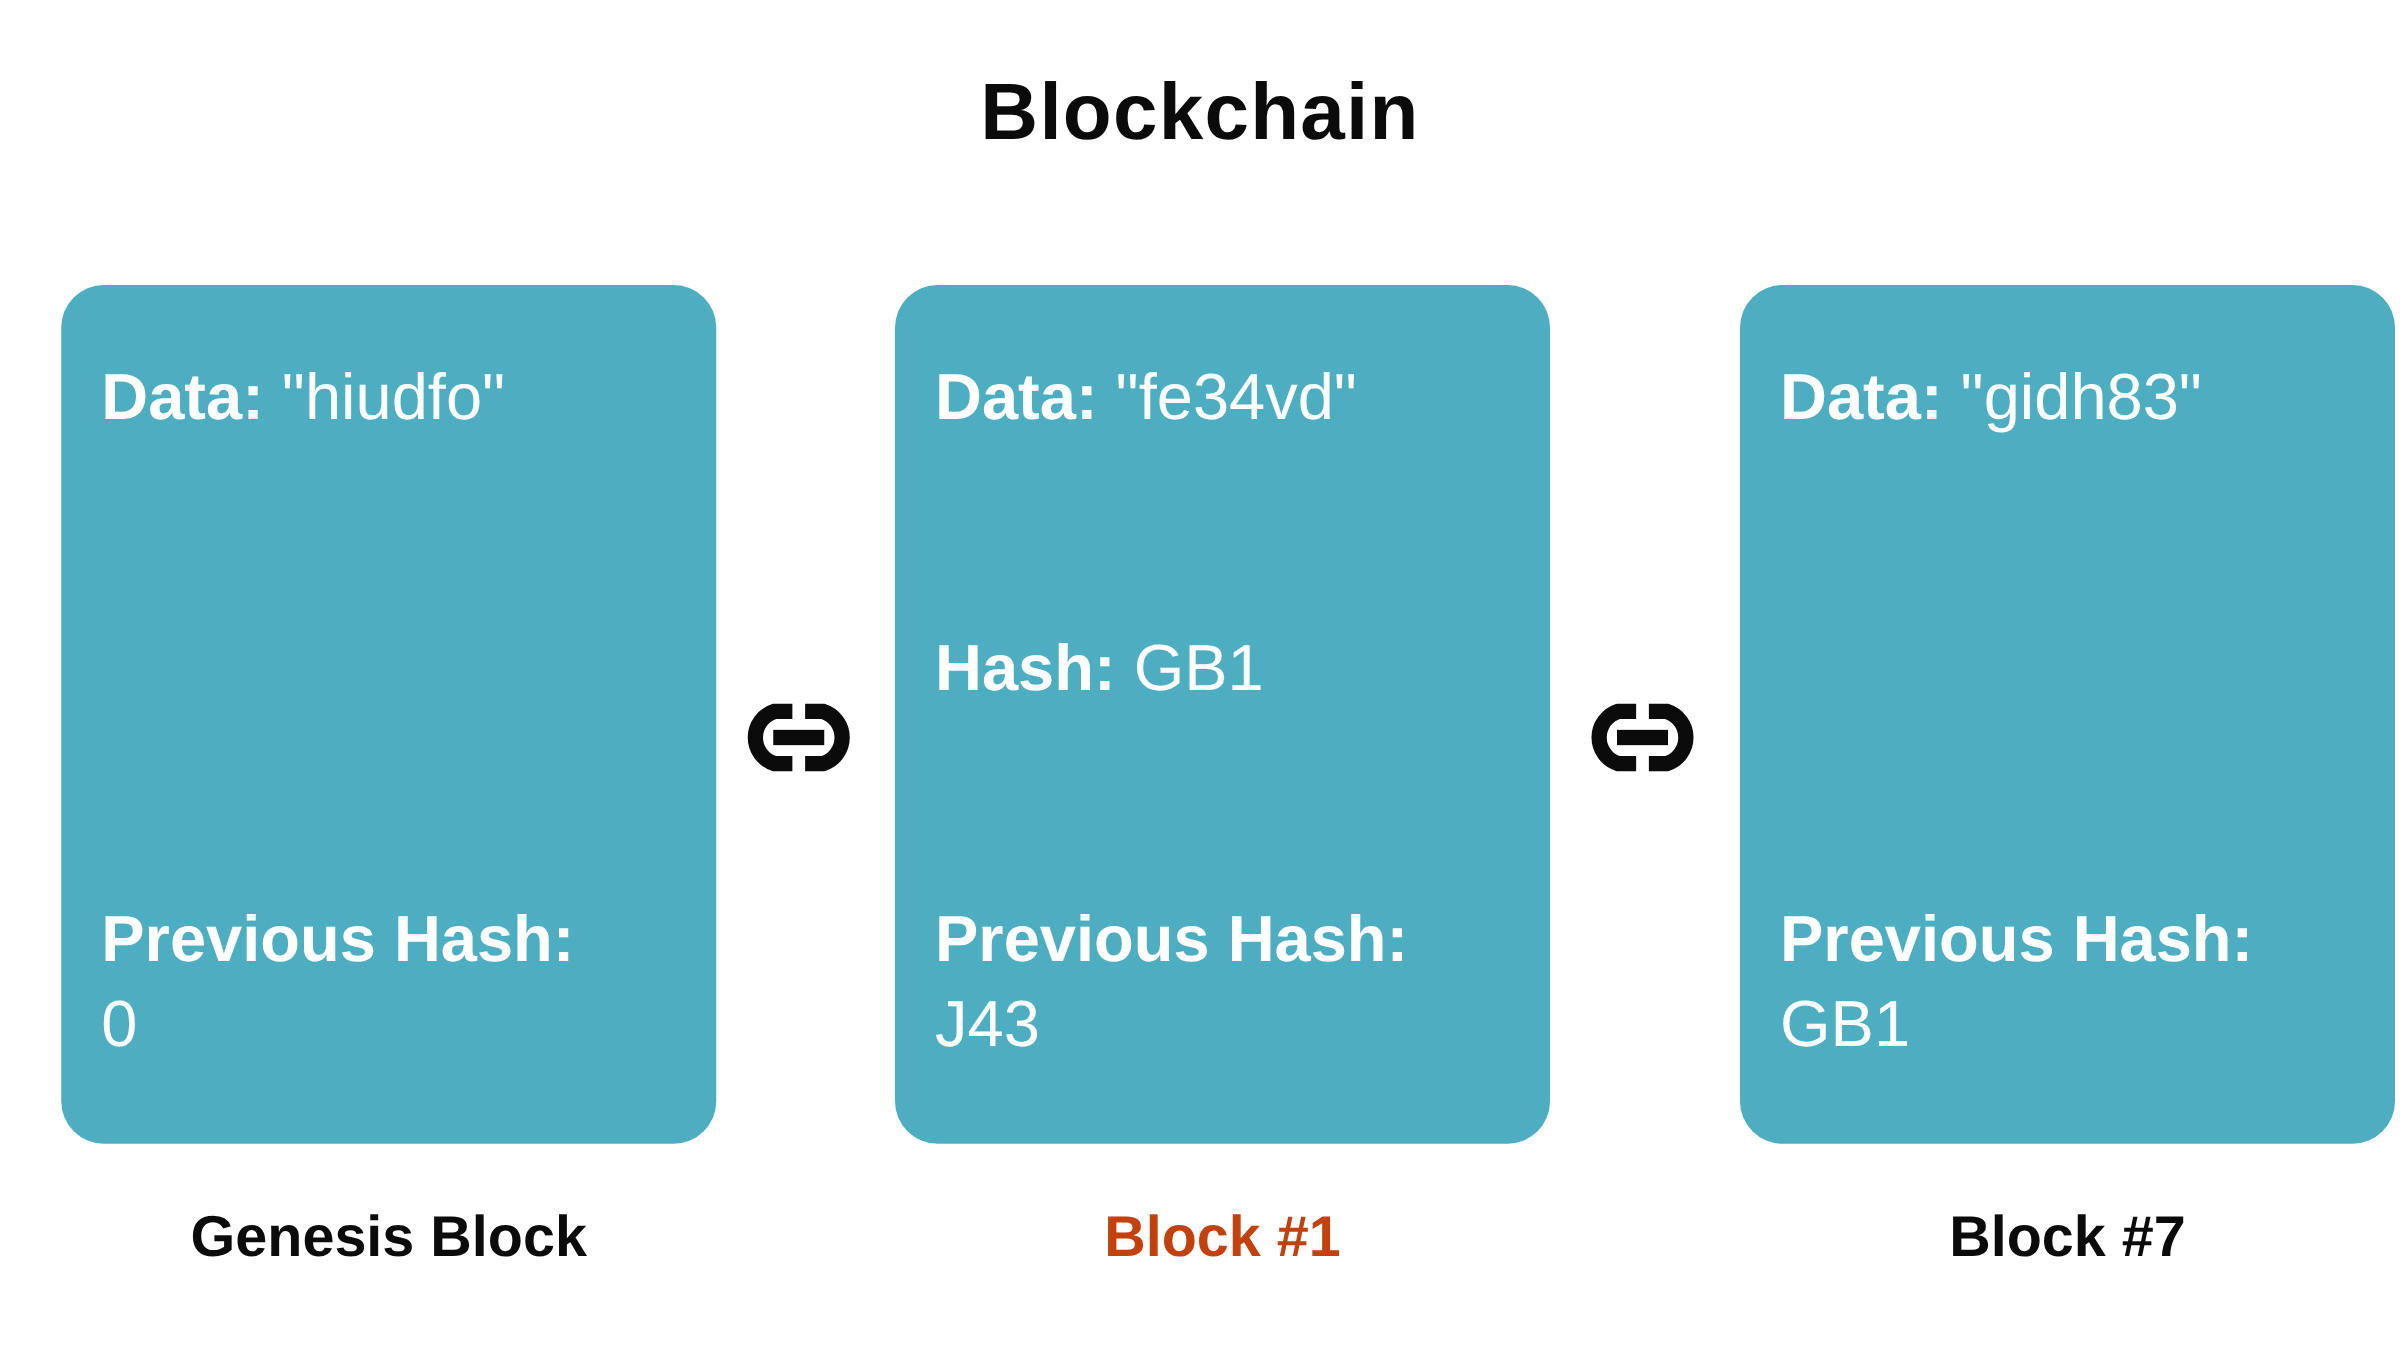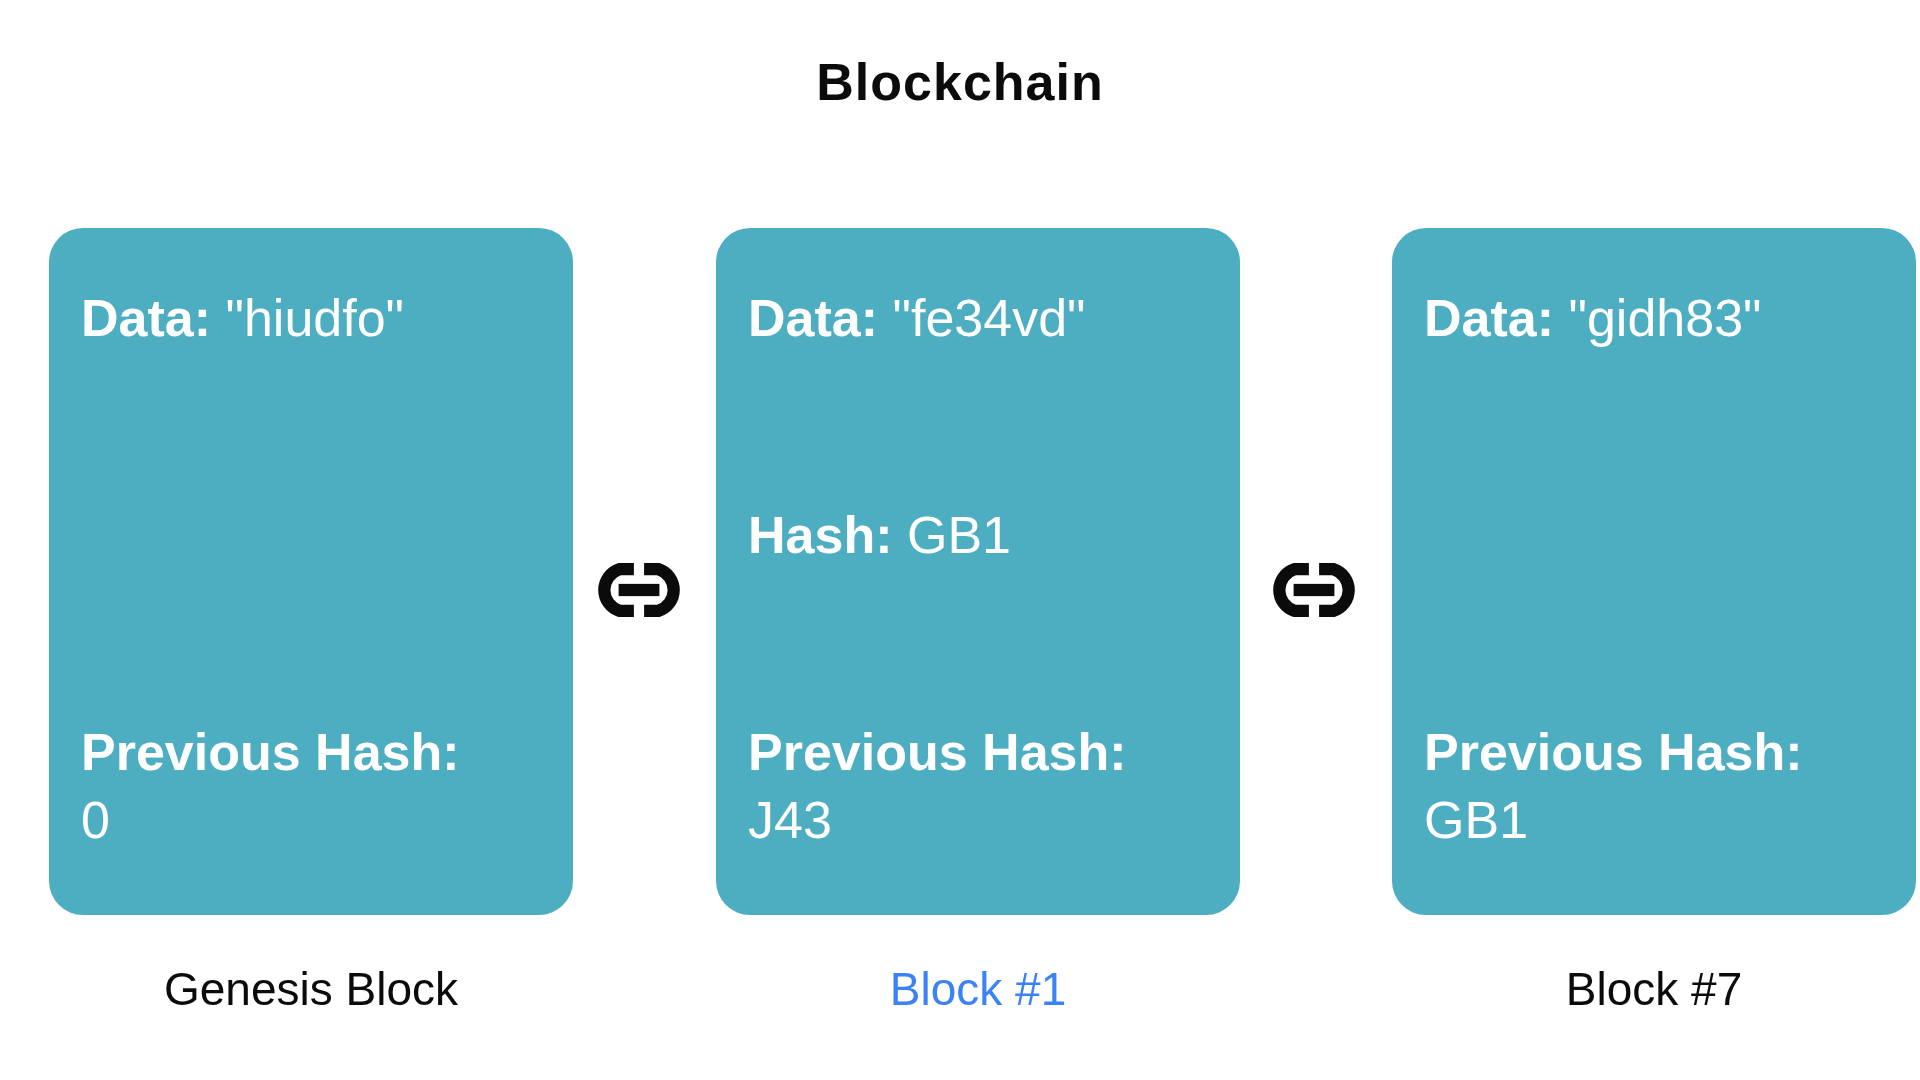--- a/index.html
+++ b/index.html
@@ -9,21 +9,21 @@
     font-family: "Liberation Sans", sans-serif;
     overflow: hidden;
     position: relative;
   }
   .stage { position: absolute; inset: 0; width: 1920px; height: 1080px; }
 
   .title {
     position: absolute;
     left: 0; top: 52px; width: 1920px;
     text-align: center;
-    font-size: 52px;
+    font-size: 64px;
     font-weight: bold;
     letter-spacing: 1px;
     color: #0b0b0b;
   }
 
   .block {
     position: absolute;
     top: 228px;
     width: 524px;
     height: 687px;
@@ -56,21 +56,21 @@
   .chain-icon svg { width: 100%; height: 100%; display: block; }
   .chain-icon path { stroke: #0b0b0b; stroke-width: 12; fill: none; }
   .chain-icon rect { fill: #0b0b0b; }
 
   .caption {
     position: absolute;
     top: 962px;
     width: 524px;
     text-align: center;
     font-size: 46px;
-    font-weight: normal;
+    font-weight: bold;
     color: #0b0b0b;
   }
   .caption-1 { left: 49px; }
   .caption-2 { left: 716px; }
   .caption-3 { left: 1392px; }
 </style>
 </head>
 <body>
 
 <div class="stage">
@@ -124,16 +124,16 @@
       <span class="lbl">Data:</span>
       <span class="val">"gidh83"</span>
     </div>
     <div class="line">
       <span class="lbl">Previous Hash:</span>
       <span class="val-newline">GB1</span>
     </div>
   </div>
 
   <div class="caption caption-1" style="color: rgb(11, 11, 11);">Genesis Block</div>
-  <div class="caption caption-2" style="color: #3b82f6;">Block #1</div>
+  <div class="caption caption-2" style="color: #c2410c;">Block #1</div>
   <div class="caption caption-3" style="color: rgb(11, 11, 11);">Block #7</div>
 
 </div>
 
 </body></html>

